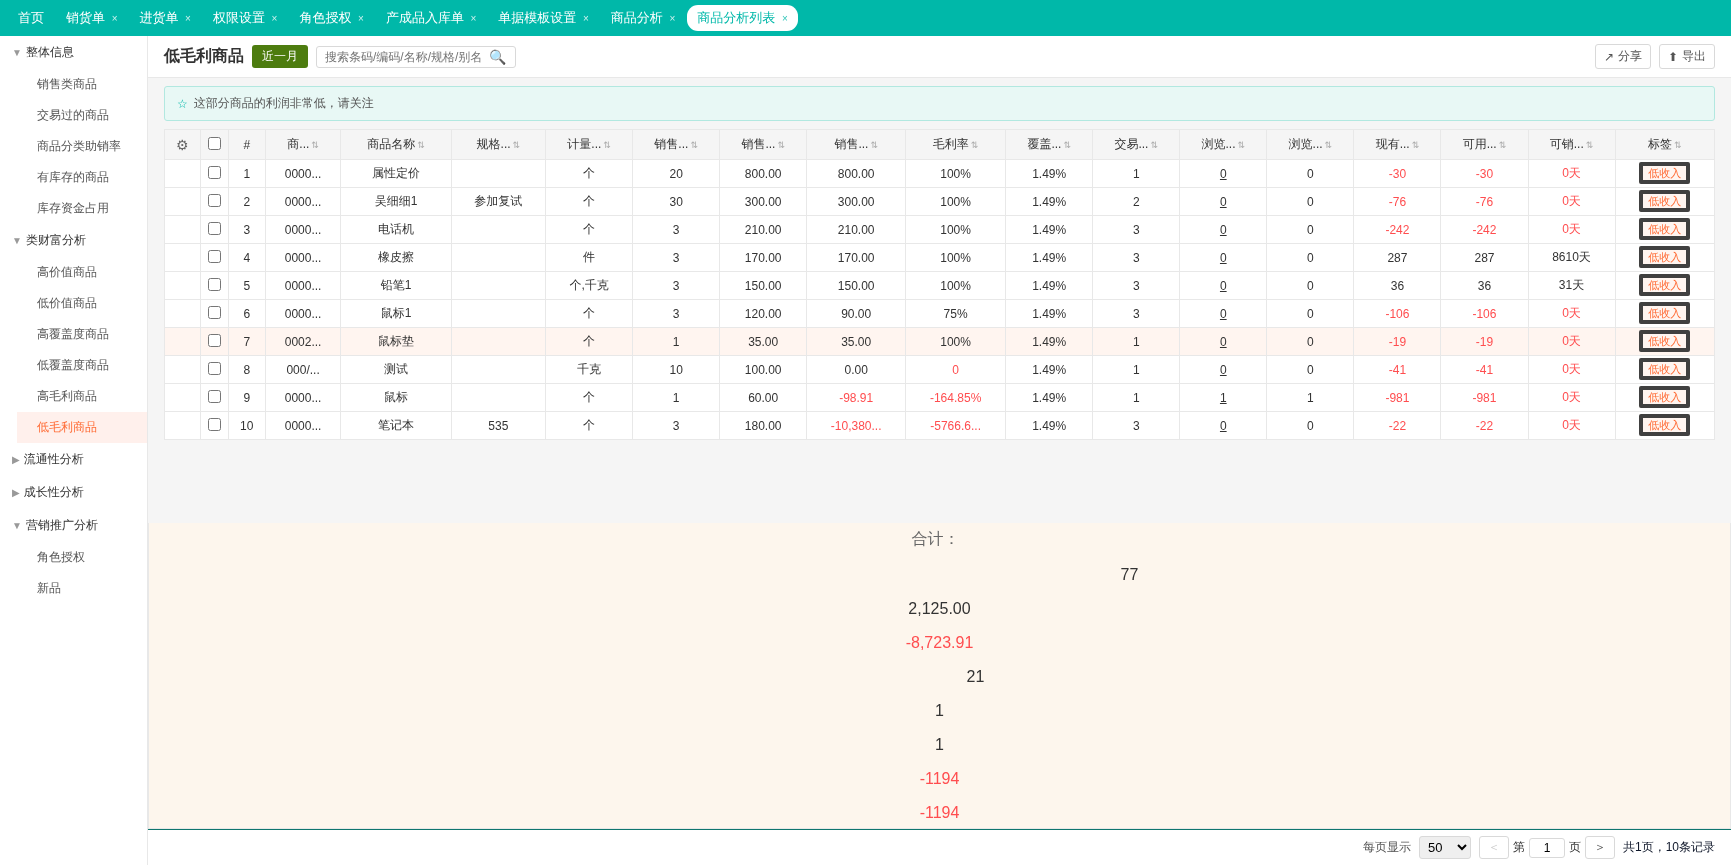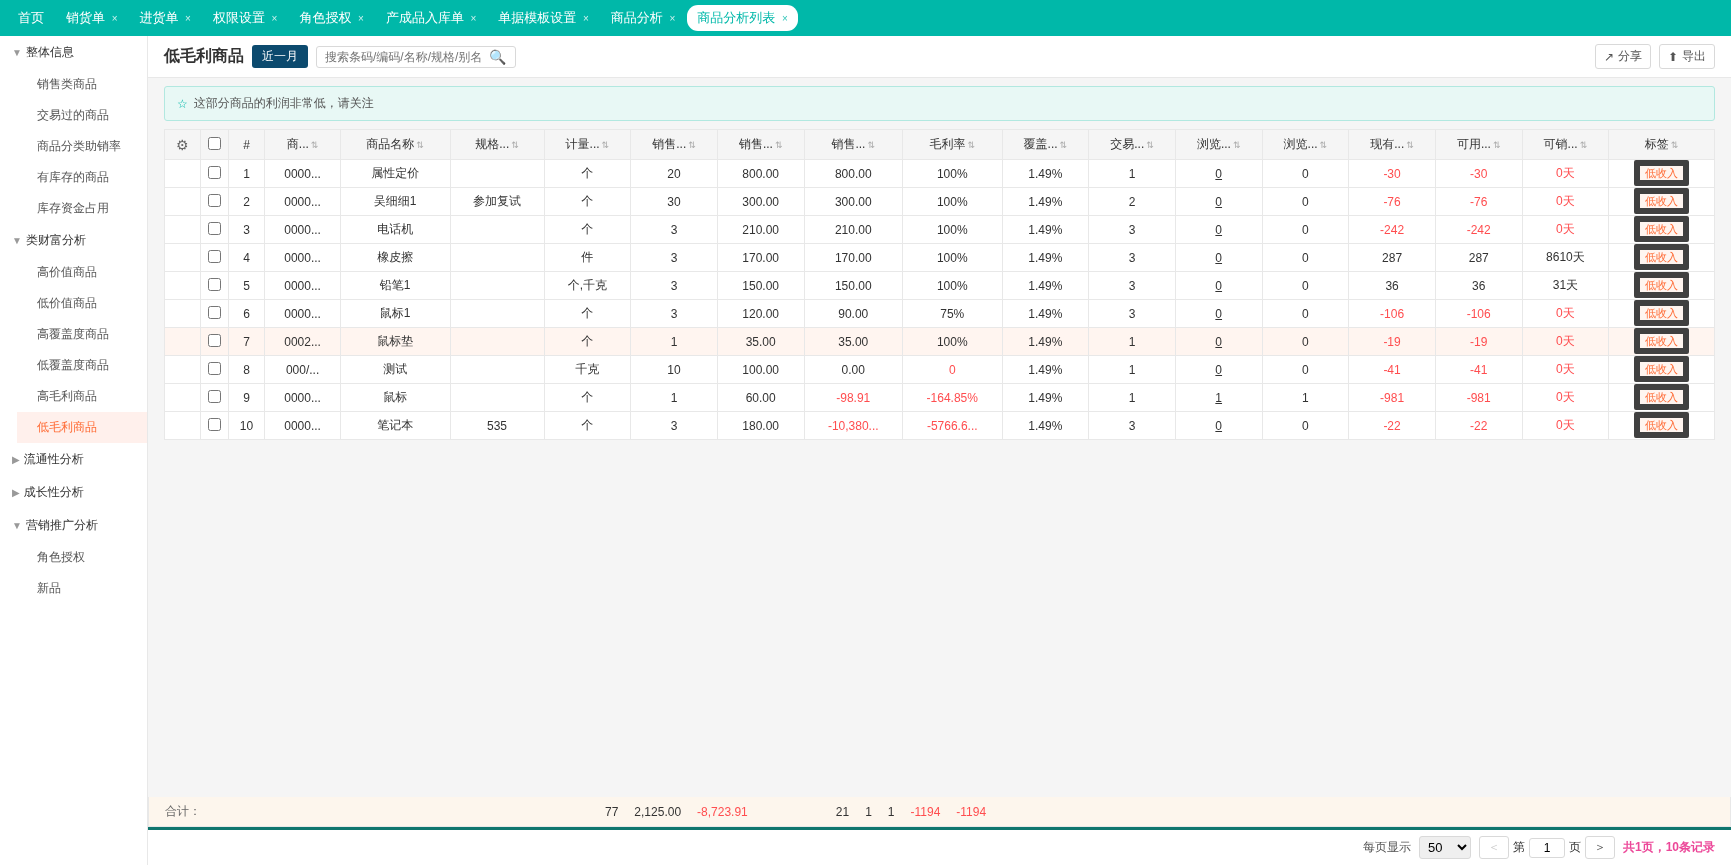--- a/index.html
+++ b/index.html
@@ -70,21 +70,21 @@
     .page-header {
       display: flex;
       align-items: center;
       padding: 8px 16px;
       background: #fff;
       border-bottom: 1px solid #e8e8e8;
       gap: 8px;
     }
     .page-title { font-size: 16px; font-weight: bold; color: #333; }
     .date-filter {
-      background: #0c4a6e;
+      background: #4d7c0f;
       color: #fff;
       border: none;
       padding: 3px 10px;
       border-radius: 3px;
       font-size: 12px;
       cursor: pointer;
     }
     .search-box {
       display: flex;
       align-items: center;
@@ -167,47 +167,48 @@
       white-space: nowrap;
     }
     tbody tr.highlighted { background: #fff5f0; }
     
     .checkbox-cell { width: 28px; }
     .num-cell { color: #333; }
     .red-text { color: #ff4d4f; }
     .orange-tag {
       background: #fff5f0;
       color: #ff6b35;
-      border: 6px solid #404040;
+      border: 4px solid #404040;
       border-radius: 2px;
       padding: 1px 5px;
       font-size: 11px;
     }
     
     
     .table-footer {
       background: #fdf6ed;
       border: 1px solid #e8e8e8;
       border-top: none;
       display: flex;
       align-items: center;
       padding: 6px 16px;
-      font-size: 12px;
+      font-size: 16px;
       gap: 16px;
+      flex-direction: column;
     }
     .footer-label { color: #666; margin-right: 8px; }
     
     
     .pagination-bar {
       display: flex;
       align-items: center;
       justify-content: flex-end;
       padding: 6px 16px;
       background: #fff;
-      border-top: 3px solid #0f766e;
+      border-top: 1px solid #0f766e;
       gap: 8px;
       font-size: 12px;
     }
     .page-size-label { color: #555; }
     .page-size-select {
       border: 1px solid #d9d9d9;
       border-radius: 3px;
       padding: 2px 4px;
       font-size: 13px;
       cursor: pointer;
@@ -224,21 +225,21 @@
     }
     .page-btn:disabled { color: #ccc; cursor: not-allowed; }
     .page-input {
       border: 1px solid #d9d9d9;
       border-radius: 3px;
       width: 36px;
       text-align: center;
       padding: 2px;
       font-size: 12px;
     }
-    .total-info { color: #ec4899; font-weight: bold; }
+    .total-info { color: #0f172a; }
 
     .settings-icon { color: #666; font-size: 14px; cursor: pointer; }
     input[type="checkbox"] { cursor: pointer; }
   </style>
 </head>
 <body>
 
 <nav class="top-nav">
   <div class="nav-item">首页</div>
   <div class="nav-item">销货单 <span class="nav-close">×</span></div>

